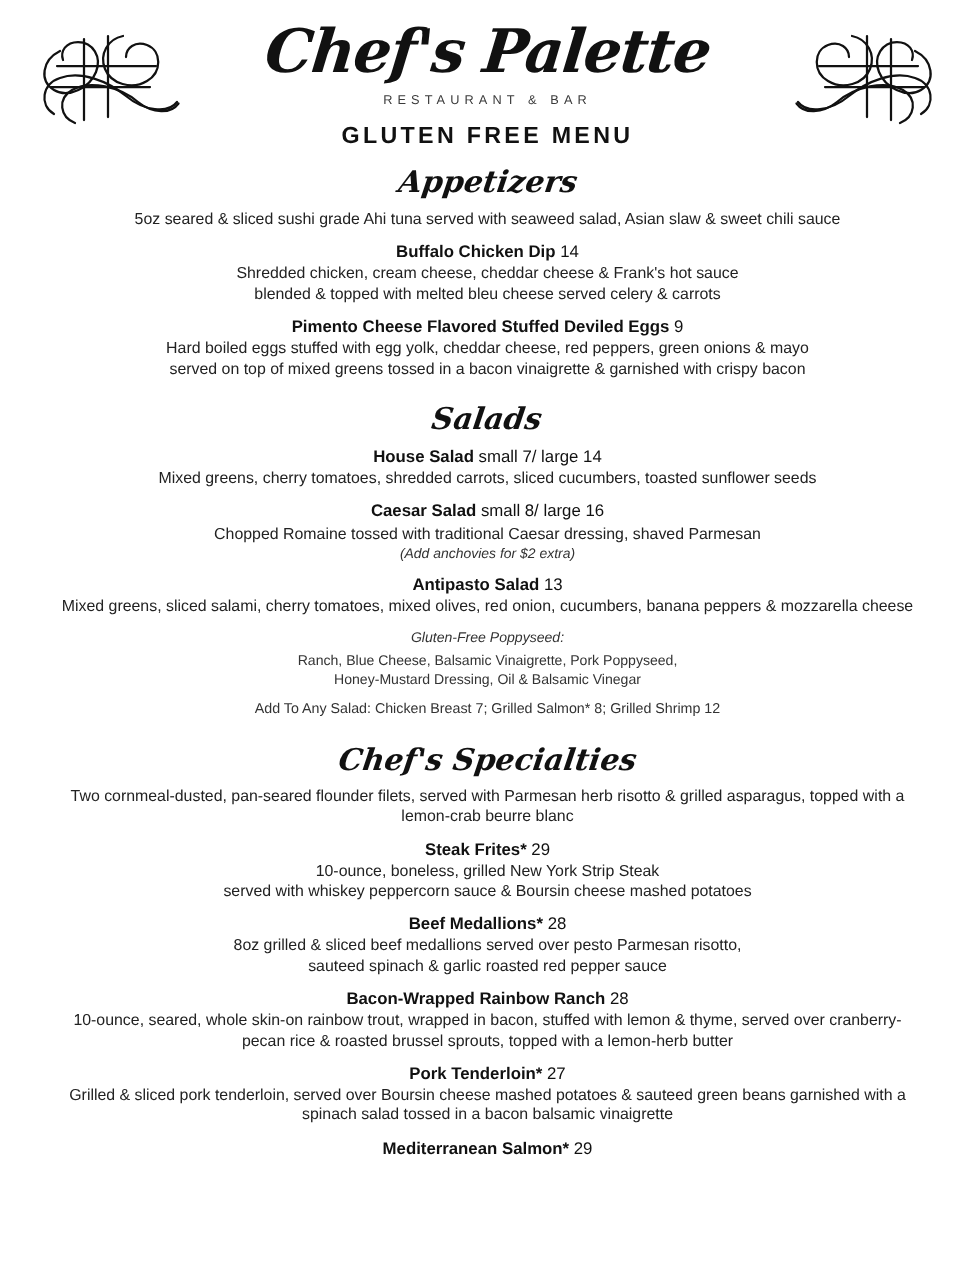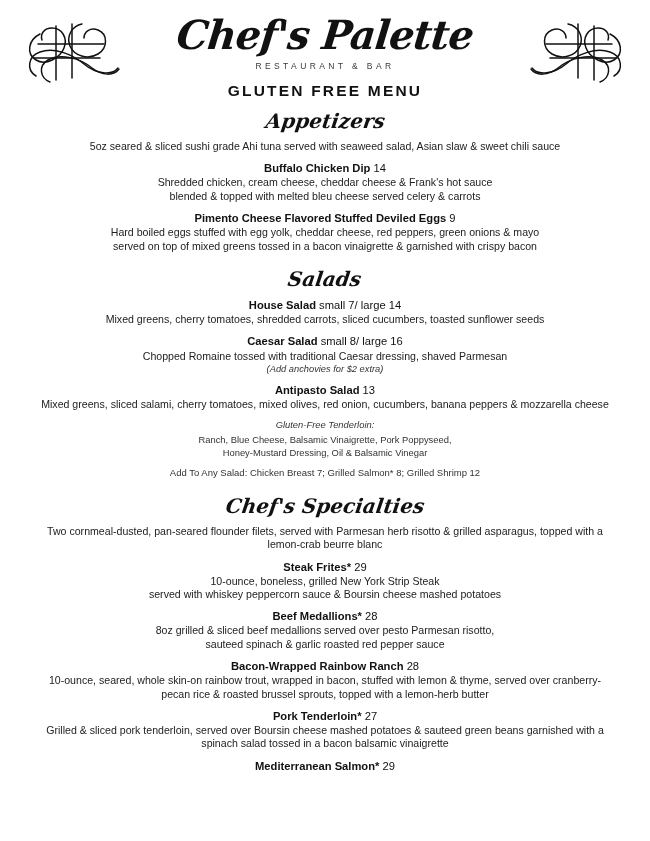--- a/index.html
+++ b/index.html
@@ -173,21 +173,21 @@
       <div class="item-desc">Chopped Romaine tossed with traditional Caesar dressing, shaved Parmesan</div>
       <div class="item-note">(Add anchovies for $2 extra)</div>
     </div>
 
     <div class="item">
       <div class="item-name"><span>Antipasto Salad</span> <span class="price">13</span></div>
       <div class="item-desc">Mixed greens, sliced salami, cherry tomatoes, mixed olives, red onion, cucumbers, banana peppers &amp; mozzarella cheese</div>
     </div>
 
     <div class="dressings">
-      <div class="dressings-title">Gluten-Free Tenderloin:</div>
+      <div class="dressings-title">Gluten-Free Poppyseed:</div>
       <div class="dressings-list">Ranch, Blue Cheese, Balsamic Vinaigrette, Pork Poppyseed,</div>
       <div class="dressings-list">Honey-Mustard Dressing, Oil &amp; Balsamic Vinegar</div>
     </div>
 
     <div class="add-salad">
       <span class="lead">Add To Any Salad:</span><span> Chicken Breast 7; Grilled Salmon* 8; Grilled Shrimp 12</span>
     </div>
   </div>
 
   <div class="section sec-specialties">

